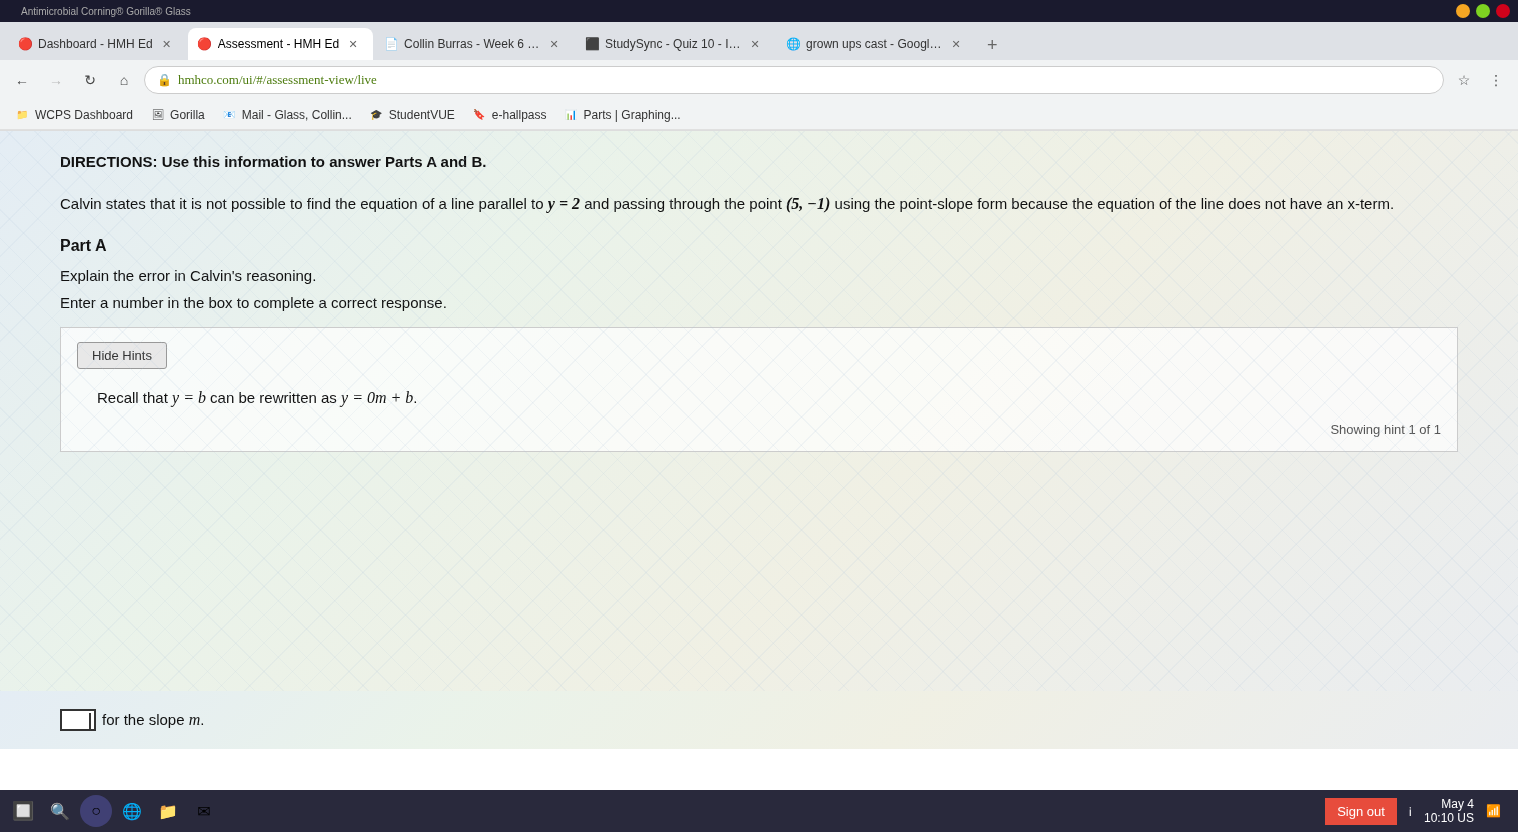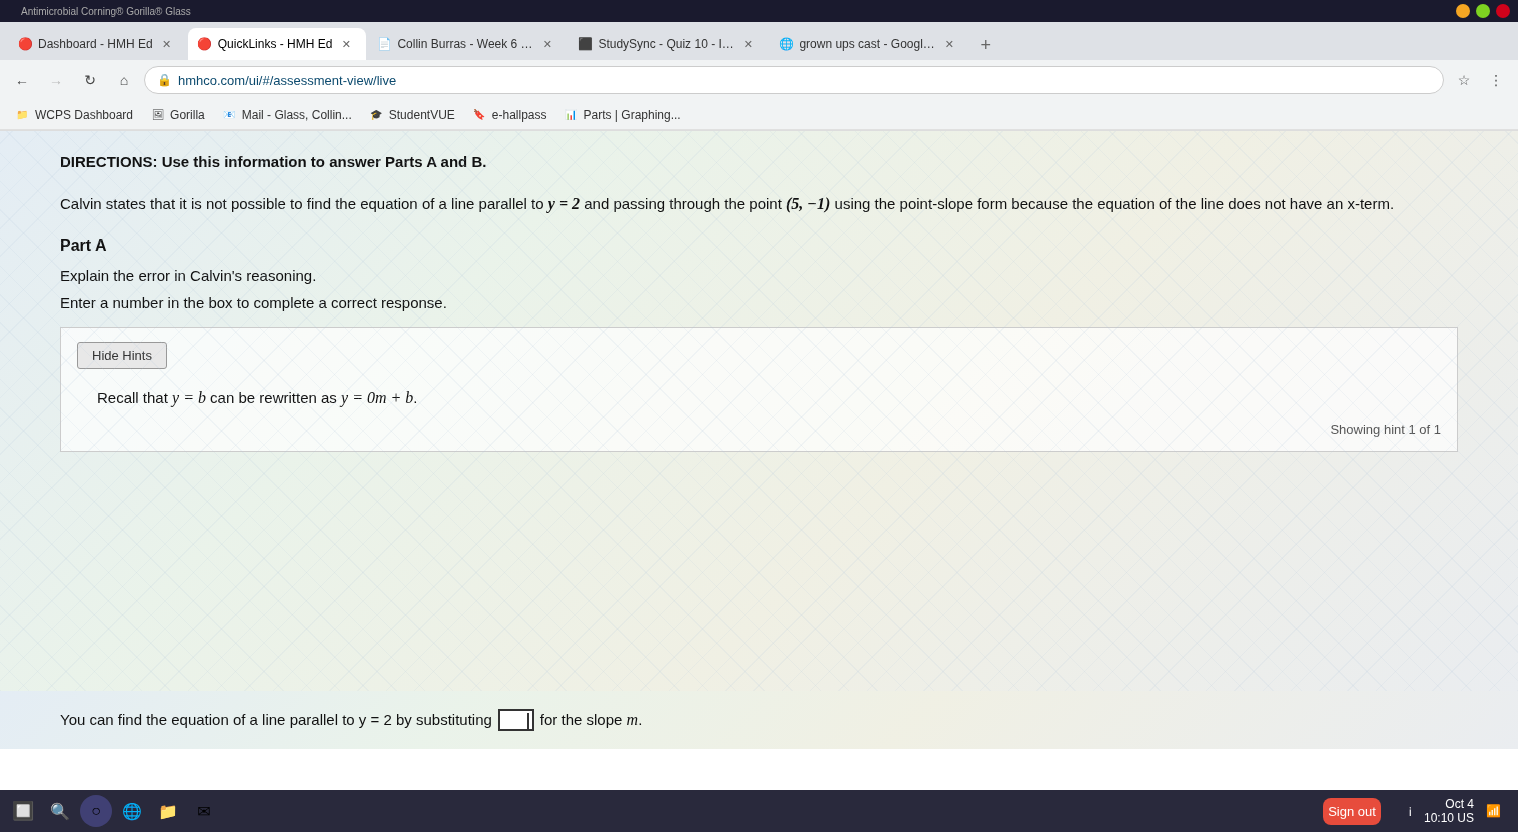--- a/index.html
+++ b/index.html
@@ -139,21 +139,22 @@
       display: flex;
       align-items: center;
       gap: 6px;
     }
     .address-bar-icon {
       color: #666;
       font-size: 12px;
     }
     .address-text {
       font-size: 13px;
-      color: #0c4a6e;
+      color: #4d7c0f;
+      font-family: Liberation Serif, serif;
     }
     .browser-actions {
       display: flex; align-items: center; gap: 4px;
     }
     .browser-action-btn {
       width: 28px; height: 28px;
       border-radius: 50%;
       border: none;
       background: transparent;
       cursor: pointer;
@@ -368,25 +369,25 @@
       cursor: pointer;
       font-size: 16px;
     }
 
     .taskbar-spacer { flex: 1; }
 
     .sign-out-btn {
       background: #e74c3c;
       color: #fff;
       border: none;
-      padding: 6px 5px;
-      border-radius: 8px;
+      padding: 6px 12px;
+      border-radius: 0;
       font-size: 13px;
       cursor: pointer;
-      margin-right: 24px;
+      margin-right: 8px;
     }
 
     .taskbar-info {
       display: flex;
       align-items: center;
       gap: 8px;
       color: #fff;
       font-size: 12px;
       margin-right: 8px;
     }
@@ -416,21 +417,21 @@
 <div class="browser-chrome">
 
   <div class="tab-bar">
     <div class="tab">
       <span class="tab-favicon favicon-red">🔴</span>
       <span class="tab-label">Dashboard - HMH Ed</span>
       <button class="tab-close">✕</button>
     </div>
     <div class="tab active">
       <span class="tab-favicon favicon-red">🔴</span>
-      <span class="tab-label">QuickLinks - HMH Ed</span>
+      <span class="tab-label">Assessment - HMH Ed</span>
       <button class="tab-close">✕</button>
     </div>
     <div class="tab">
       <span class="tab-favicon">📄</span>
       <span class="tab-label">Collin Burras - Week 6 IH We</span>
       <button class="tab-close">✕</button>
     </div>
     <div class="tab">
       <span class="tab-favicon favicon-blue">⬛</span>
       <span class="tab-label">StudySync - Quiz 10 - Indepe</span>
@@ -507,38 +508,37 @@
       <span>
         Recall that <span class="math"><i>y</i> = <i>b</i></span> can be rewritten as <span class="math"><i>y</i> = 0<i>m</i> + <i>b</i></span>.
       </span>
     </div>
     <div class="hint-meta">Showing hint 1 of 1</div>
   </div>
 </div>
 
 <div class="bottom-section">
   <div class="bottom-text">
-    <span>You can find the equation of a line parallel to y = 2 by substituting</span>
     <span class="answer-box">
       <span class="answer-cursor"></span>
     </span>
     <span>for the slope <span class="math"><i>m</i></span>.</span>
   </div>
 </div>
 
 <div class="taskbar">
   <div class="taskbar-icon" style="font-size:18px;">🔲</div>
   <div class="taskbar-icon">🔍</div>
   <div class="taskbar-icon" style="background:rgba(100,100,200,0.4); border-radius:50%;">○</div>
   <div class="taskbar-icon">🌐</div>
   <div class="taskbar-icon">📁</div>
   <div class="taskbar-icon">✉</div>
   <div class="taskbar-spacer"></div>
   <button class="sign-out-btn">Sign out</button>
   <div class="taskbar-info">
     <span>ℹ</span>
   </div>
   <div class="taskbar-date-time">
-    <div>Oct 4</div>
+    <div>May 4</div>
     <div>10:10 US</div>
   </div>
   <div class="taskbar-icon" style="font-size:12px;">📶</div>
 </div>
 
 </body></html>

